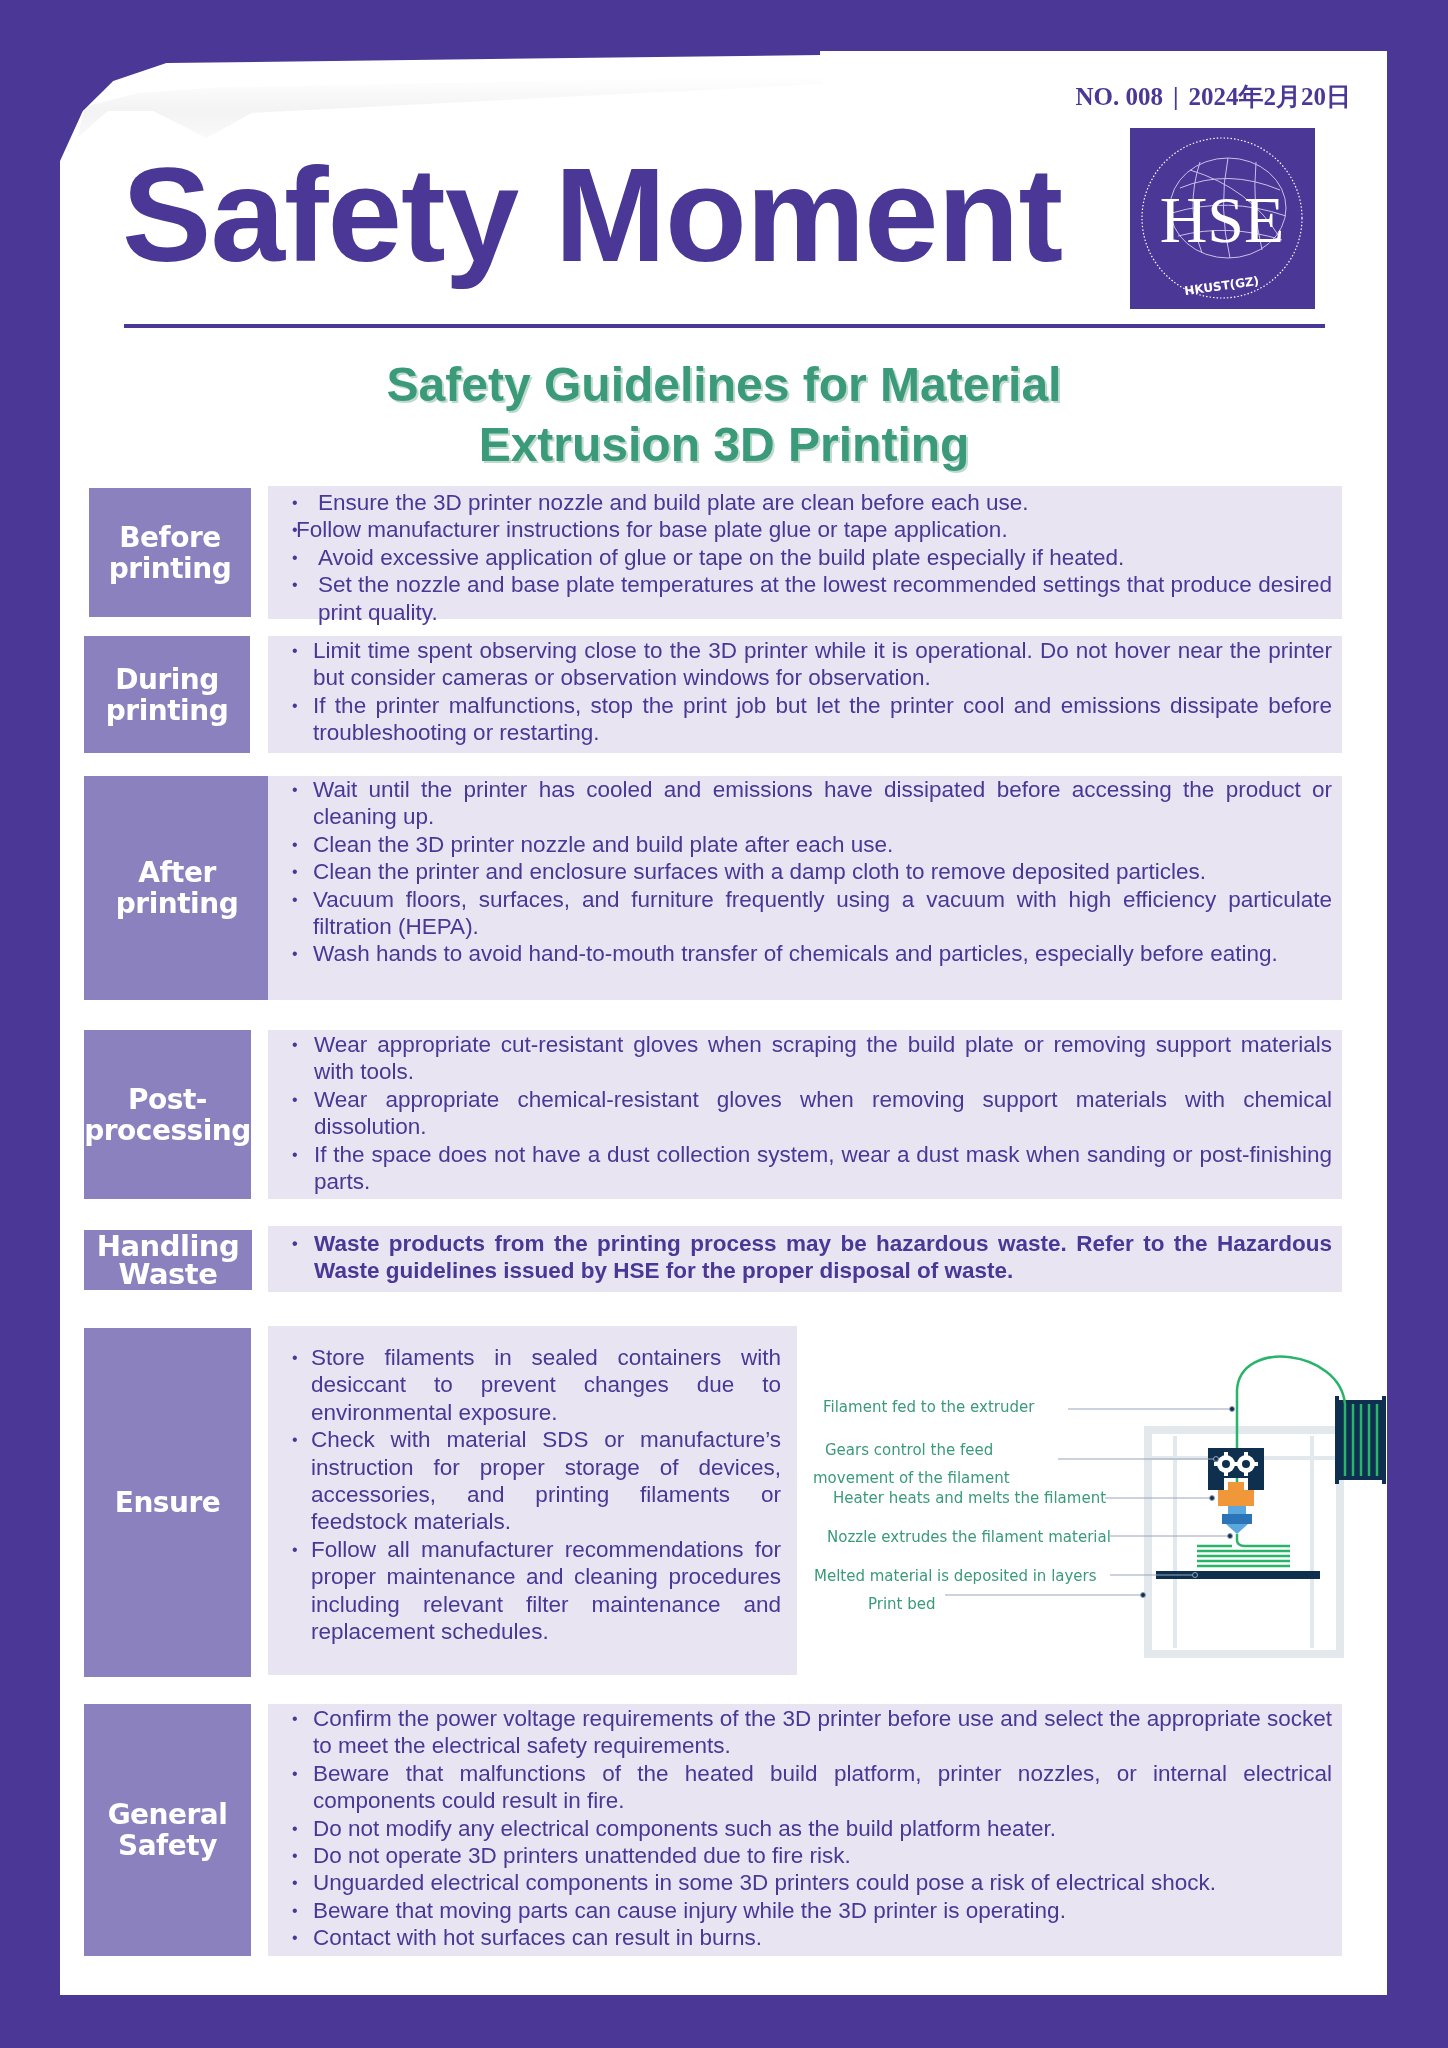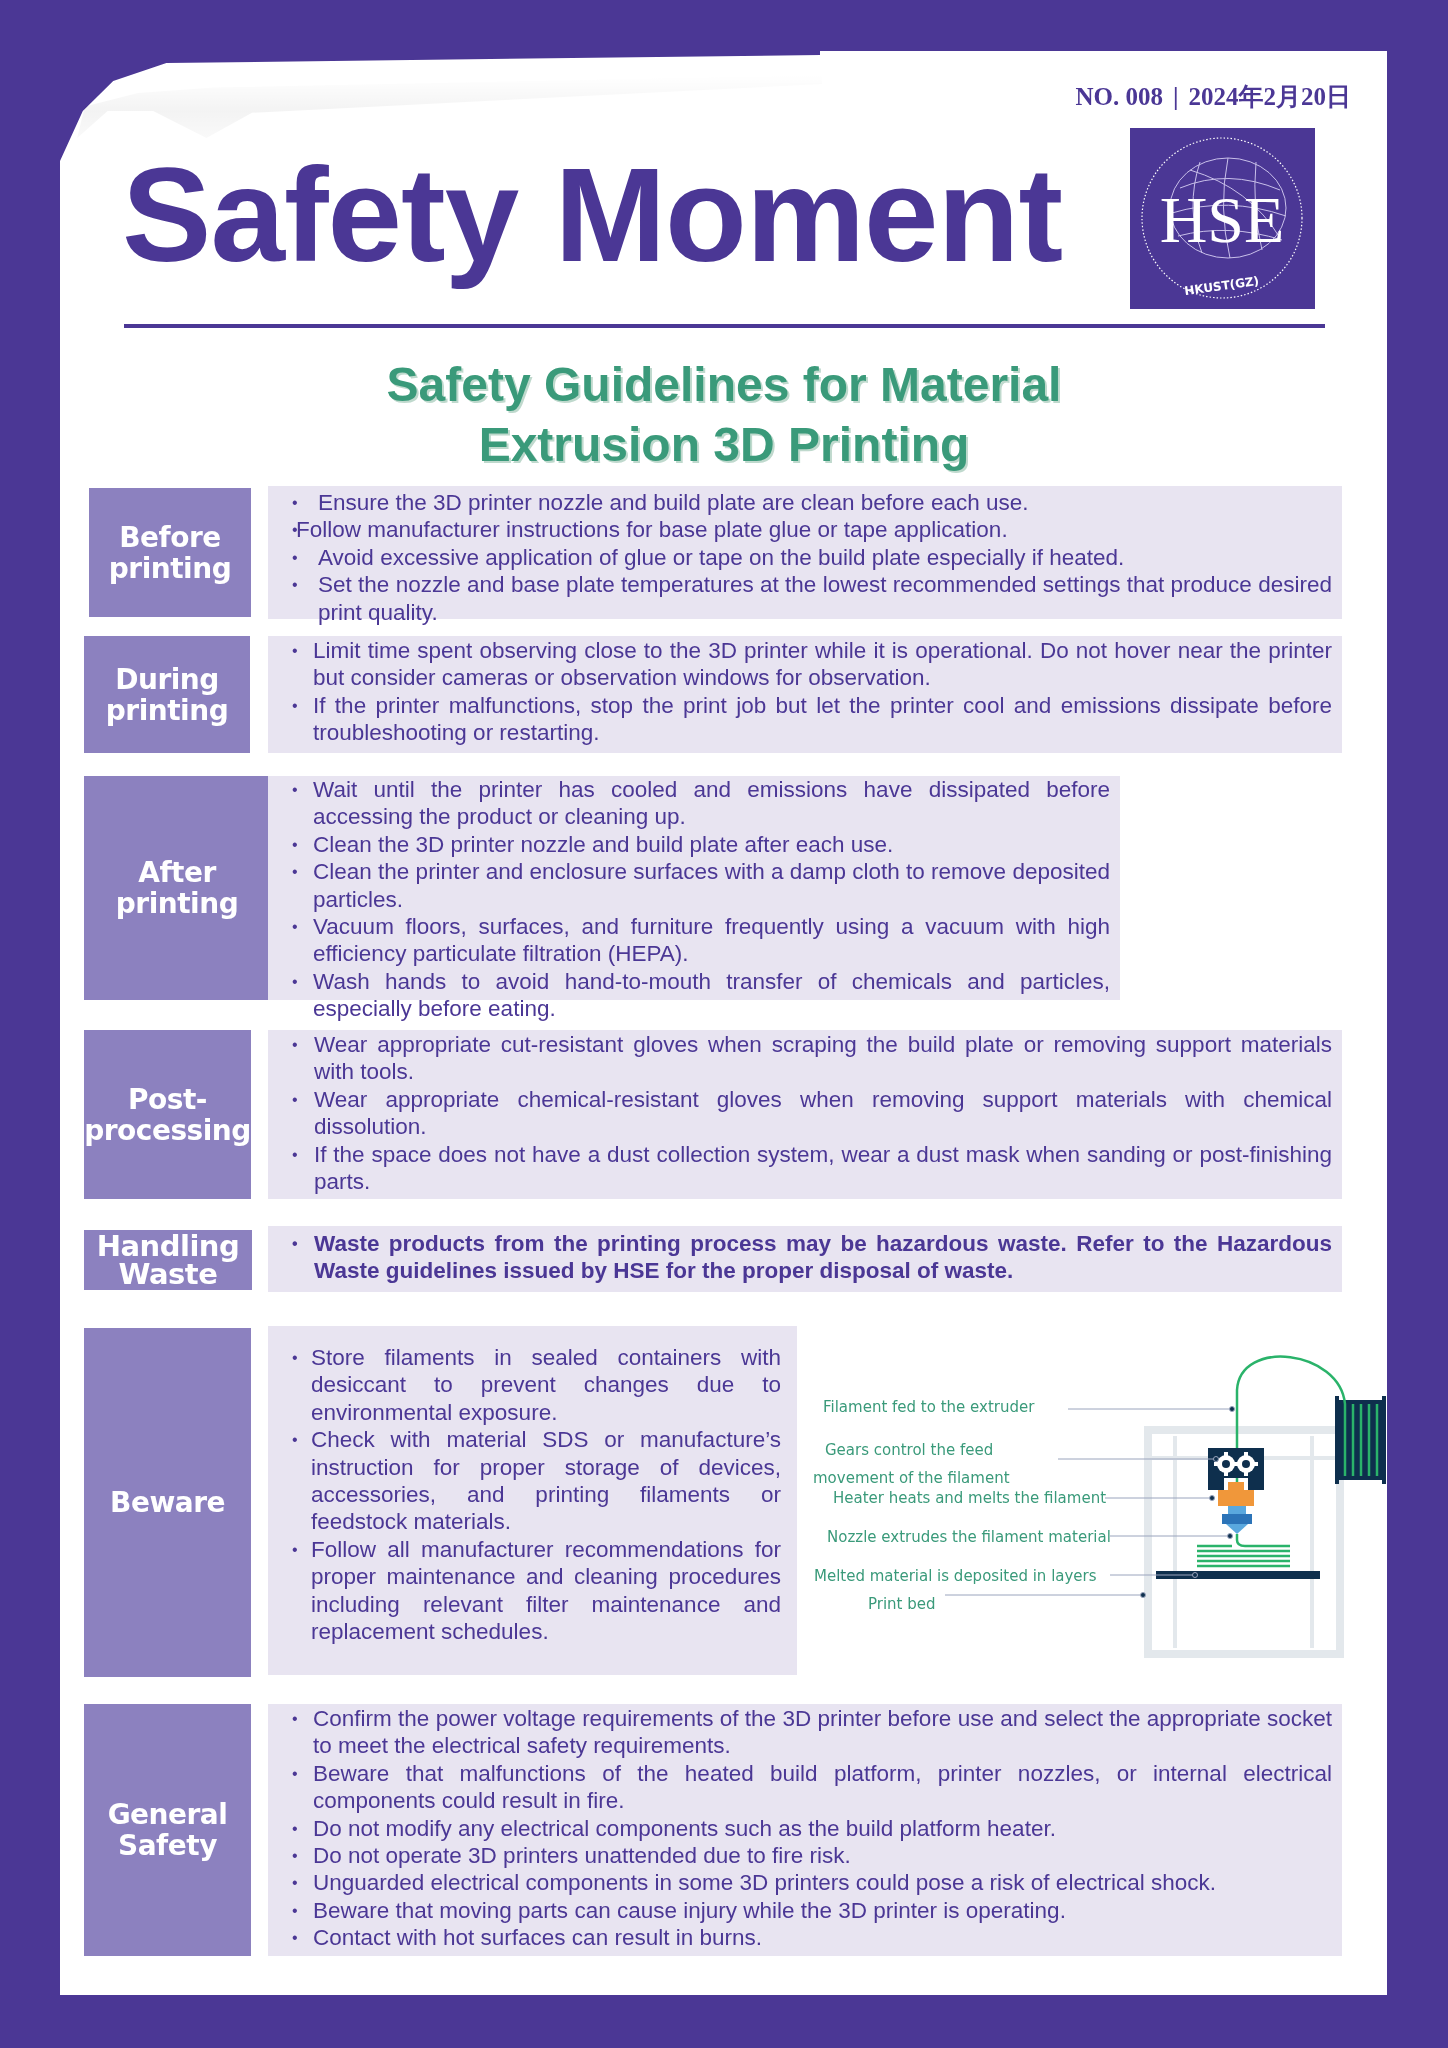--- a/index.html
+++ b/index.html
@@ -151,21 +151,21 @@
   </div>
 </div>
 
 <div class="section" style="top:776px;height:224px;">
   <div class="label" style="left:0;width:186px;">
     <div>
         <div>After</div>
         <div>printing</div>
       </div>
   </div>
-  <div class="content" style="width:852px;padding-top:0px;">
+  <div class="content" style="width:1074px;padding-top:0px;">
     <ul>
       <li>Wait until the printer has cooled and emissions have dissipated before accessing the product or cleaning up.</li>
       <li>Clean the 3D printer nozzle and build plate after each use.</li>
       <li>Clean the printer and enclosure surfaces with a damp cloth to remove deposited particles.</li>
       <li>Vacuum floors, surfaces, and furniture frequently using a vacuum with high efficiency particulate filtration (HEPA).</li>
       <li>Wash hands to avoid hand-to-mouth transfer of chemicals and particles, especially before eating.</li>
     </ul>
   </div>
 </div>
 
@@ -195,21 +195,21 @@
   <div class="content" style="width:1074px;padding-top:4px;font-weight:bold;">
     <ul>
       <li style="padding-left:46px">Waste products from the printing process may be hazardous waste. Refer to the Hazardous Waste guidelines issued by HSE for the proper disposal of waste.</li>
     </ul>
   </div>
 </div>
 
 <div class="section" style="top:1326px;height:349px;">
   <div class="label" style="left:0;width:167px;height:349px;top:2px;">
     <div>
-        <div>Beware</div>
+        <div>Ensure</div>
       </div>
   </div>
   <div class="content" style="width:529px;padding-top:18px;">
     <ul style="padding-right:16px;">
       <li style="padding-left:43px">Store filaments in sealed containers with desiccant to prevent changes due to environmental exposure.</li>
       <li style="padding-left:43px">Check with material SDS or manufacture’s instruction for proper storage of devices, accessories, and printing filaments or feedstock materials.</li>
       <li style="padding-left:43px">Follow all manufacturer recommendations for proper maintenance and cleaning procedures including relevant filter maintenance and replacement schedules.</li>
     </ul>
   </div>
 </div>

